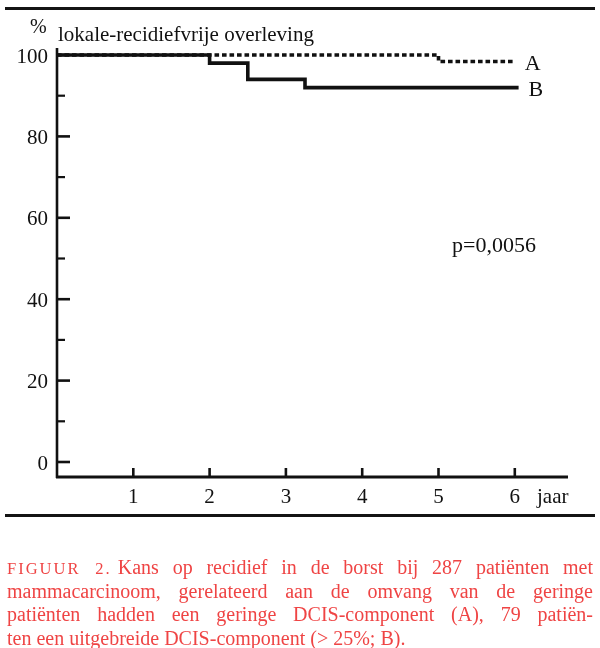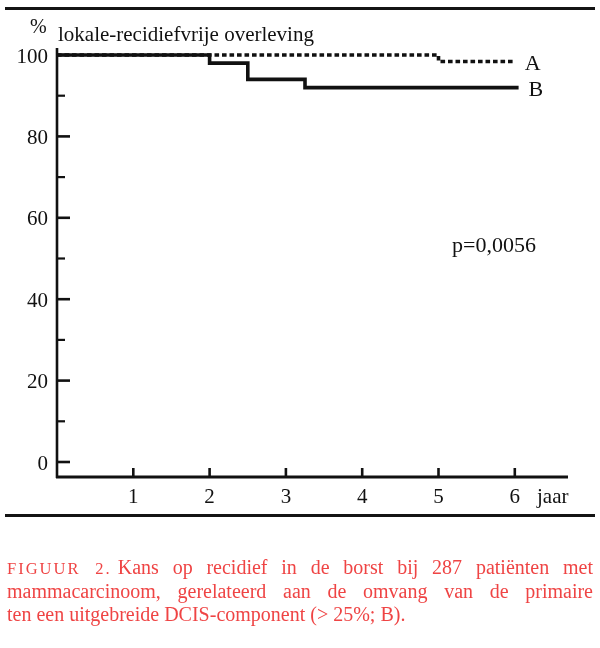--- a/index.html
+++ b/index.html
@@ -100,17 +100,18 @@
         <text x="528.615" y="95.56" class="t-serieslabel">B</text>
       </g>
   </svg>
 
   <div class="rule rule-mid"></div>
 
   <div class="caption">
     <div class="cap-line justify">
       <span class="figlabel">FIGUUR 2.</span><span>Kans op recidief in de borst bij 287 patiënten met</span>
     </div>
-    <div class="cap-line justify">mammacarcinoom, gerelateerd aan de omvang van de primaire</div>
+    <div class="cap-line justify">mammacarcinoom, gerelateerd aan de omvang van de geringe</div>
+    <div class="cap-line justify">patiënten hadden een geringe DCIS-component (A), 79 patiën-</div>
     <div class="cap-line">ten een uitgebreide DCIS-component (&gt; 25%; B).</div>
   </div>
 
 </div>
 
 </body></html>

